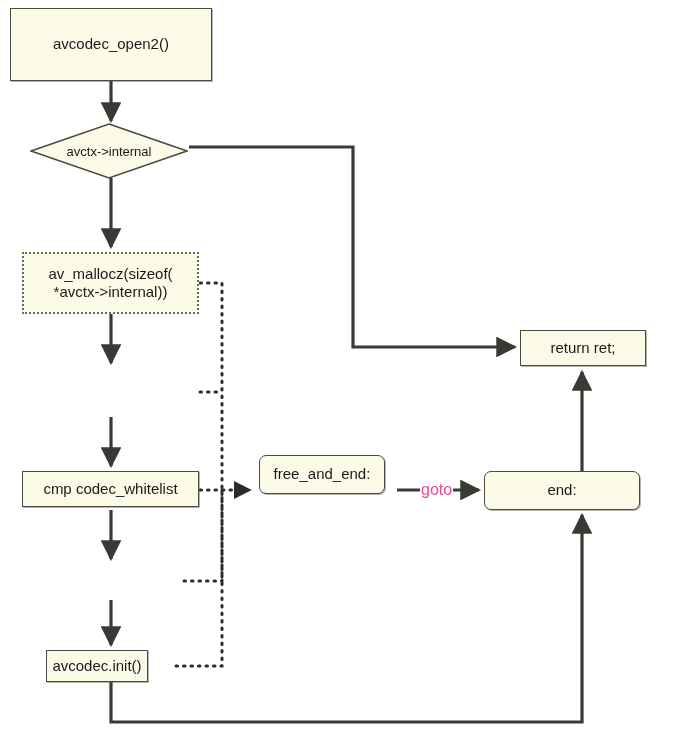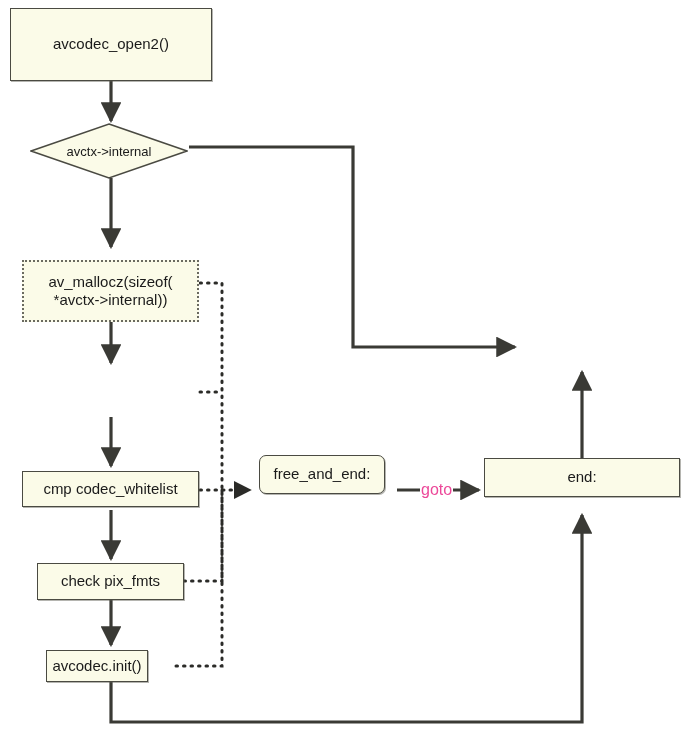--- a/index.html
+++ b/index.html
@@ -35,21 +35,20 @@
     text-align: center;
     color: #1a1a1a;
     font-size: 15px;
     line-height: 1.22;
     z-index: 3;
     box-shadow: 1px 1px 0 rgba(90,90,80,0.45);
   }
   .node.dotted {
     border: 2px dotted #6a6a60;
     box-shadow: none;
-    margin-top: 8px;
   }
   .node .txt { padding: 0 4px; white-space: pre-line; }
   .diamond-wrap {
     position: absolute;
     z-index: 3;
   }
   .diamond-wrap svg { display: block; }
   .diamond-label {
     position: absolute;
     left: 0; top: 0;
@@ -138,32 +137,32 @@
   <div class="node dotted" style="left:22px; top:252px; width:177px; height:62px;">
     <span class="txt">av_mallocz(sizeof(
 *avctx-&gt;internal))</span>
   </div>
 
 
   <div class="node" style="left:22px; top:471px; width:177px; height:36px;">
     <span class="txt">cmp codec_whitelist</span>
   </div>
 
-  <div class="node" style="left:37px; top:563px; width:147px; height:37px;">
-    <span class="txt">check pix_fmts</span>
-  </div>
 
   <div class="node" style="left:46px; top:650px; width:102px; height:32px;">
     <span class="txt">avcodec.init()</span>
   </div>
 
   <div class="node" style="left:259px; top:455px; width:126px; height:39px;border-radius:7px;">
     <span class="txt">free_and_end:</span>
   </div>
 
-  <div class="node" style="left:484px; top:458px; width:196px; height:39px;">
+  <div class="node" style="left:484px; top:471px; width:156px; height:39px;border-radius:7px;">
     <span class="txt">end:</span>
   </div>
 
+  <div class="node" style="left:520px; top:330px; width:126px; height:36px;">
+    <span class="txt">return ret;</span>
+  </div>
 
   <div class="edge-label" style="left:420px; top:481px;">goto</div>
 
 </div>
 
 </body></html>

